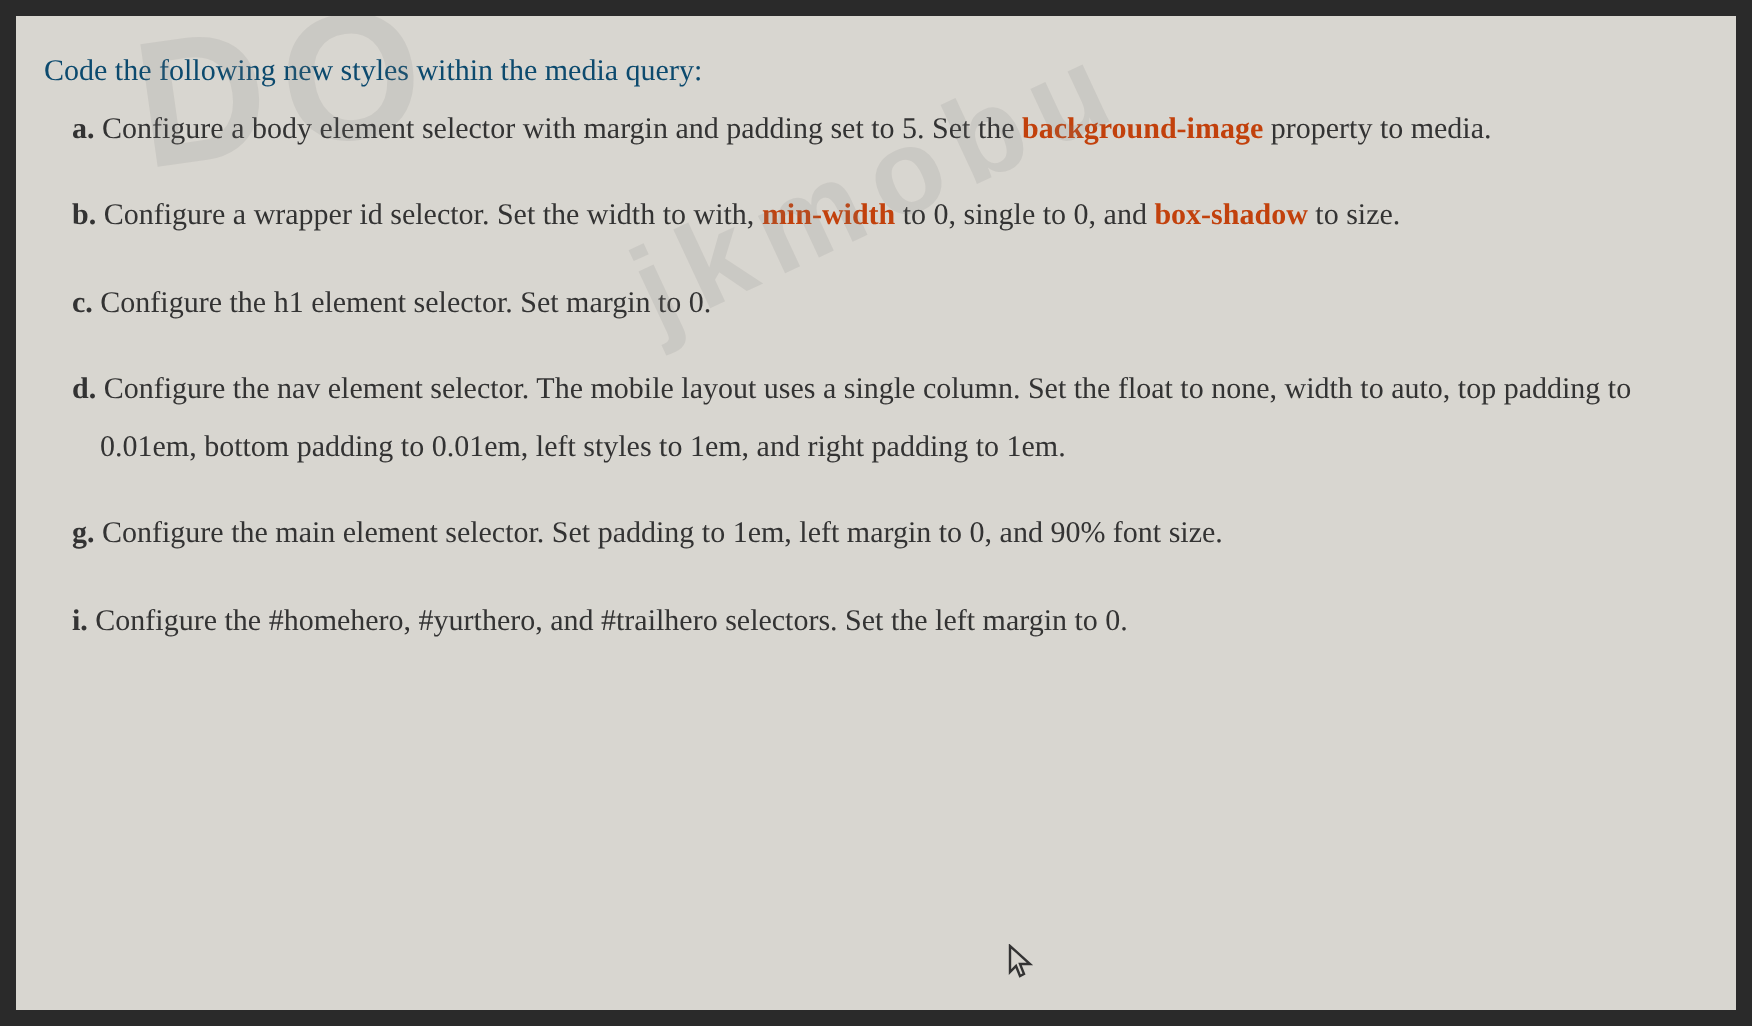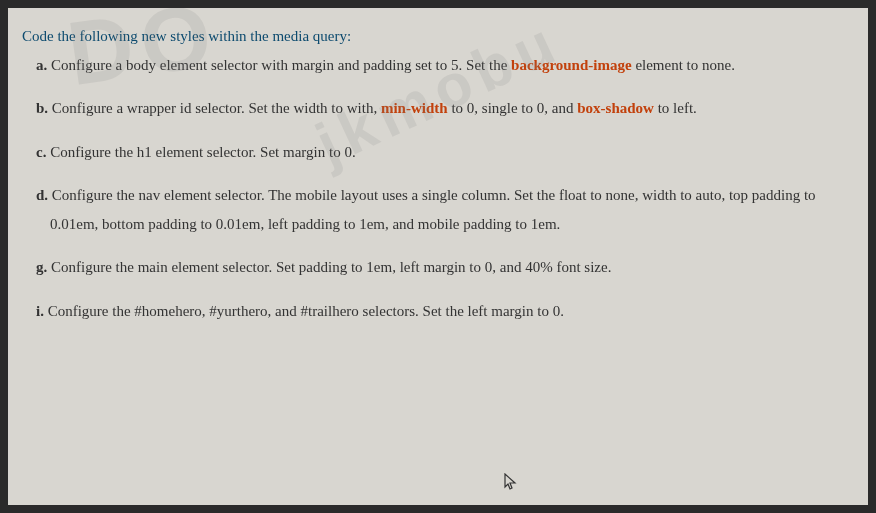--- a/index.html
+++ b/index.html
@@ -80,25 +80,25 @@
 </head>
 <body>
 
 <div class="page">
   <div class="watermark wm1">DO</div>
   <div class="watermark wm2">jkmobu</div>
 
   <div class="intro">Code the following new styles within the media query:</div>
 
   <div class="items">
-      <div class="item"><strong>a.</strong><span> Configure a body element selector with margin and padding set to 5. Set the </span><span class="code">background-image</span><span> element to none.</span></div>
-      <div class="item"><strong>b.</strong><span> Configure a wrapper id selector. Set the width to with, </span><span class="code">min-width</span><span> to 0, single to 0, and </span><span class="code">box-shadow</span><span> to left.</span></div>
+      <div class="item"><strong>a.</strong><span> Configure a body element selector with margin and padding set to 5. Set the </span><span class="code">background-image</span><span> property to media.</span></div>
+      <div class="item"><strong>b.</strong><span> Configure a wrapper id selector. Set the width to with, </span><span class="code">min-width</span><span> to 0, single to 0, and </span><span class="code">box-shadow</span><span> to size.</span></div>
       <div class="item"><strong>c.</strong><span> Configure the h1 element selector. Set margin to 0.</span></div>
-      <div class="item"><strong>d.</strong><span> Configure the nav element selector. The mobile layout uses a single column. Set the float to none, width to auto, top padding to 0.01em, bottom padding to 0.01em, left padding to 1em, and mobile padding to 1em.</span></div>
-      <div class="item"><strong>g.</strong><span> Configure the main element selector. Set padding to 1em, left margin to 0, and 40% font size.</span></div>
+      <div class="item"><strong>d.</strong><span> Configure the nav element selector. The mobile layout uses a single column. Set the float to none, width to auto, top padding to 0.01em, bottom padding to 0.01em, left styles to 1em, and right padding to 1em.</span></div>
+      <div class="item"><strong>g.</strong><span> Configure the main element selector. Set padding to 1em, left margin to 0, and 90% font size.</span></div>
       <div class="item"><strong>i.</strong><span> Configure the #homehero, #yurthero, and #trailhero selectors. Set the left margin to 0.</span></div>
     </div>
 
   <div class="cursor">
     <svg width="14" height="18" viewBox="0 0 14 18">
       <path d="M1 1 L1 14 L4 11 L6 16 L8 15 L6 10 L11 10 Z" fill="none" stroke="#333" stroke-width="1.2"></path>
     </svg>
   </div>
 </div>
 

